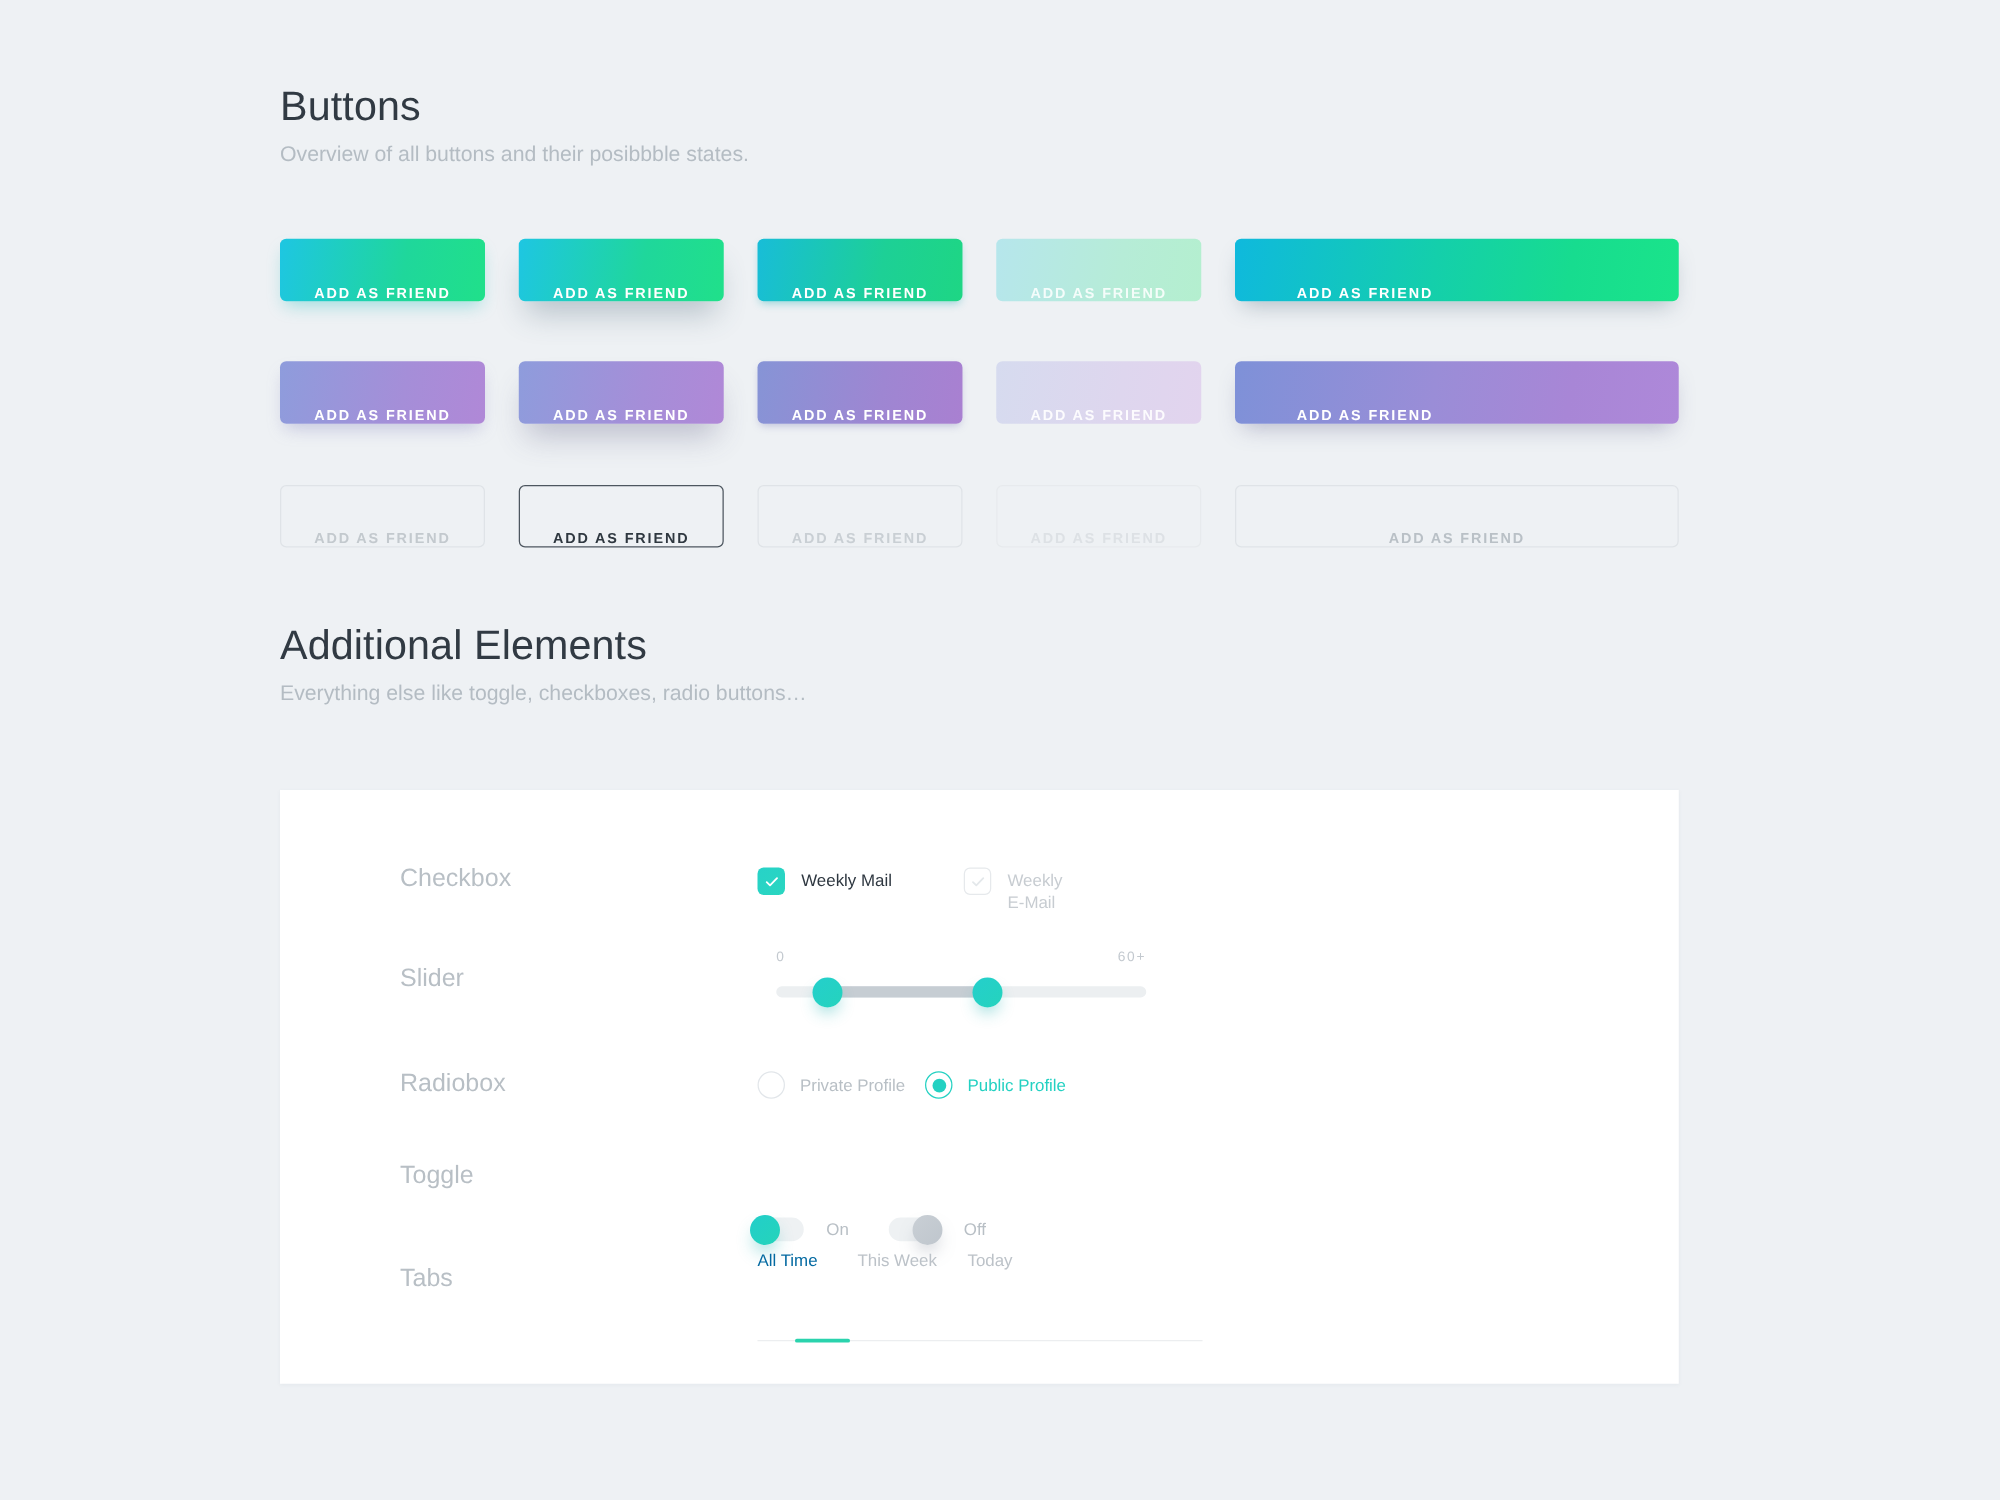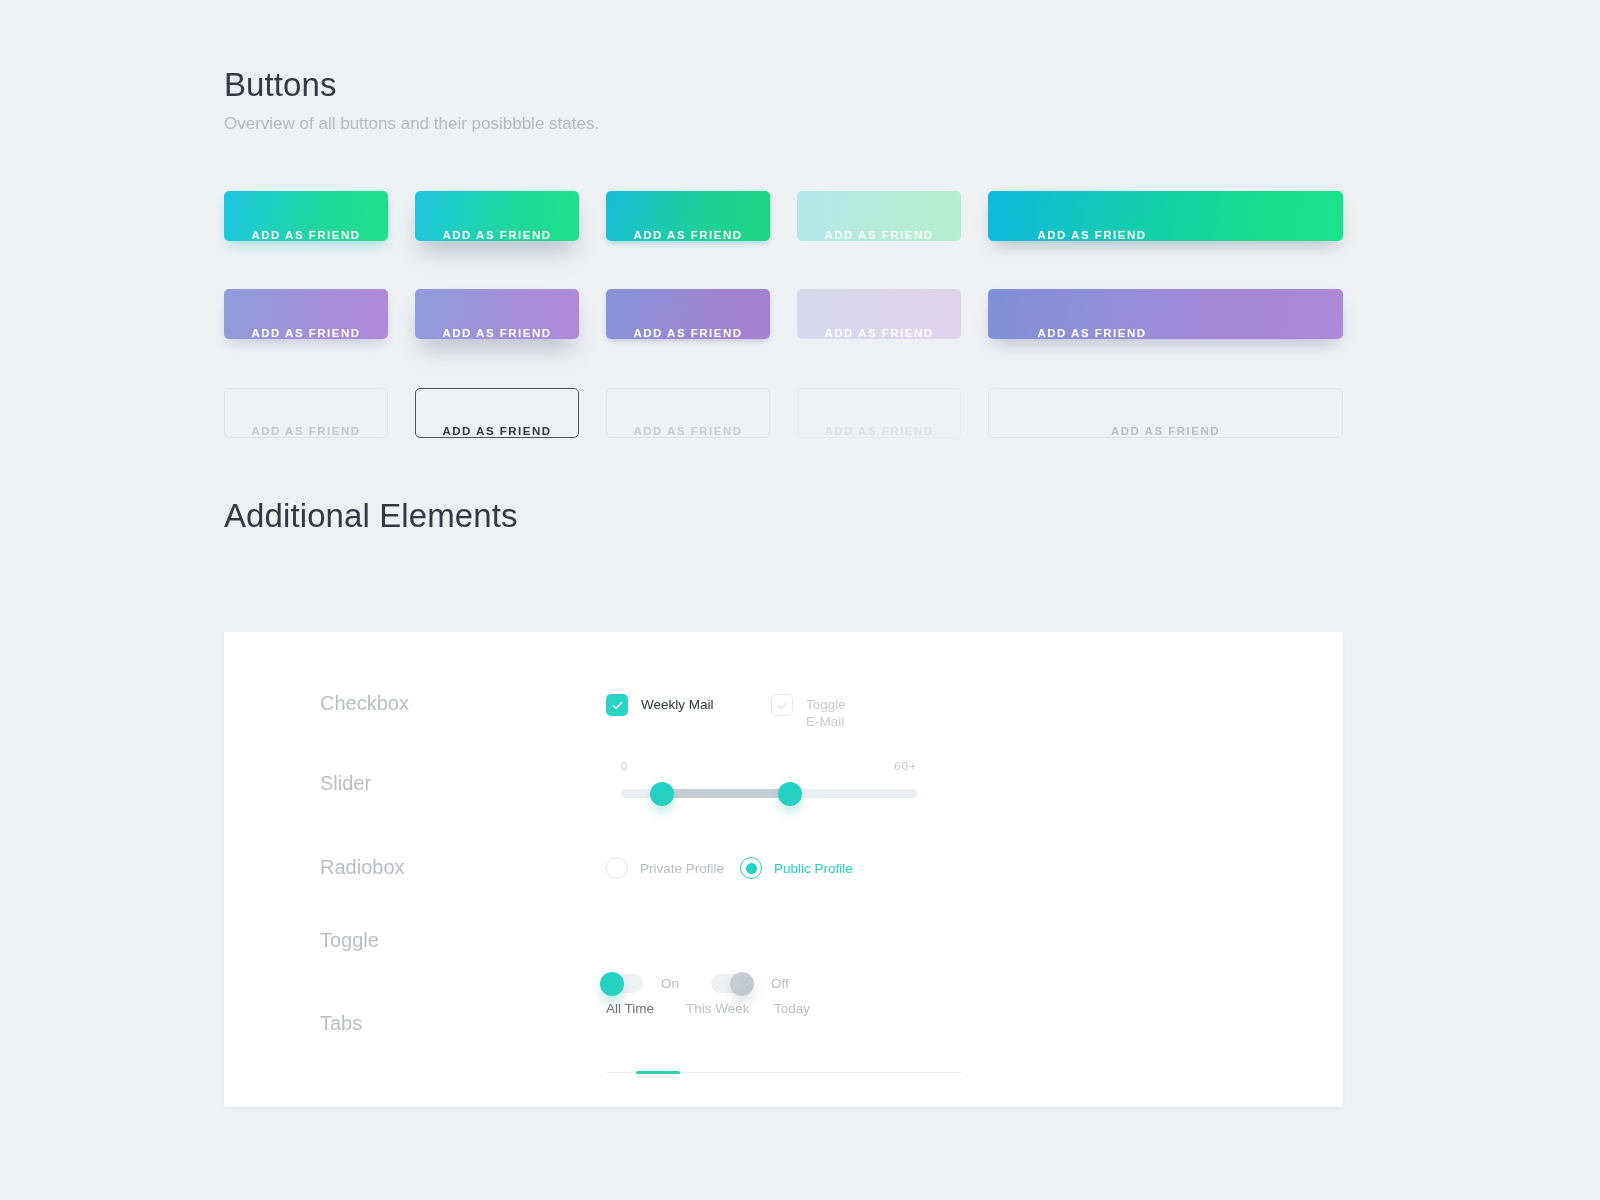--- a/index.html
+++ b/index.html
@@ -157,21 +157,21 @@
 
   
   .tabs-wrap { width: 356px; position: relative; }
   .tabs-strip { display: flex; align-items: flex-start; }
   .tab {
     font-size: 13.5px;
     line-height: 1.35;
     cursor: pointer;
     color: #bcc2c8;
   }
-  .tab.active { color: #737373; }
+  .tab.active { color: #0369a1; }
   .tabs-line { position: absolute; left: 0; right: 0; height: 1px; background: #eceef0; }
   .tabs-ind { position: absolute; height: 3px; background: #2ad3ad; border-radius: 2px; }
 
   .lbl { display: inline-block; }
 </style>
 </head>
 <body>
 
 <div class="page">
 
@@ -241,20 +241,21 @@
       <span class="lbl">ADD AS FRIEND</span>
     </button>
     <span class="gap"></span>
     <button class="btn w355 o-base o-wide">
       <span class="lbl">ADD AS FRIEND</span>
     </button>
   </div>
 
   <div class="section-head" style="top:497px;">
     <h1 class="sec-title">Additional Elements</h1>
+    <p class="sec-sub">Everything else like toggle, checkboxes, radio buttons…</p>
   </div>
 
   <div class="card">
 
     <div class="row-label" style="top:60px;">Checkbox</div>
     <div class="ctl" style="left:382px; top:62px;">
       <div style="display:flex;">
         <div class="cb-item" style="width:165px;">
           <span class="cb-box cb-on">
             <svg class="cb-check" viewBox="0 0 12 12">
@@ -262,21 +263,21 @@
             </svg>
           </span>
           <span class="cb-label">Weekly Mail</span>
         </div>
         <div class="cb-item">
           <span class="cb-box cb-off">
             <svg class="cb-check" viewBox="0 0 12 12">
               <path d="M1.5 6.2 L4.4 9 L10.5 2.8" fill="none" stroke="#e4e8eb" stroke-width="1.6" stroke-linecap="round" stroke-linejoin="round"></path>
             </svg>
           </span>
-          <span class="cb-label muted cb-w">Toggle E-Mail</span>
+          <span class="cb-label muted cb-w">Weekly E-Mail</span>
         </div>
       </div>
     </div>
 
     <div class="row-label" style="top:140px;">Slider</div>
     <div class="ctl" style="left:397px; top:128px;">
       <div class="sl-wrap">
         <div class="sl-ends">
           <span>0</span>
           <span>60+</span>

